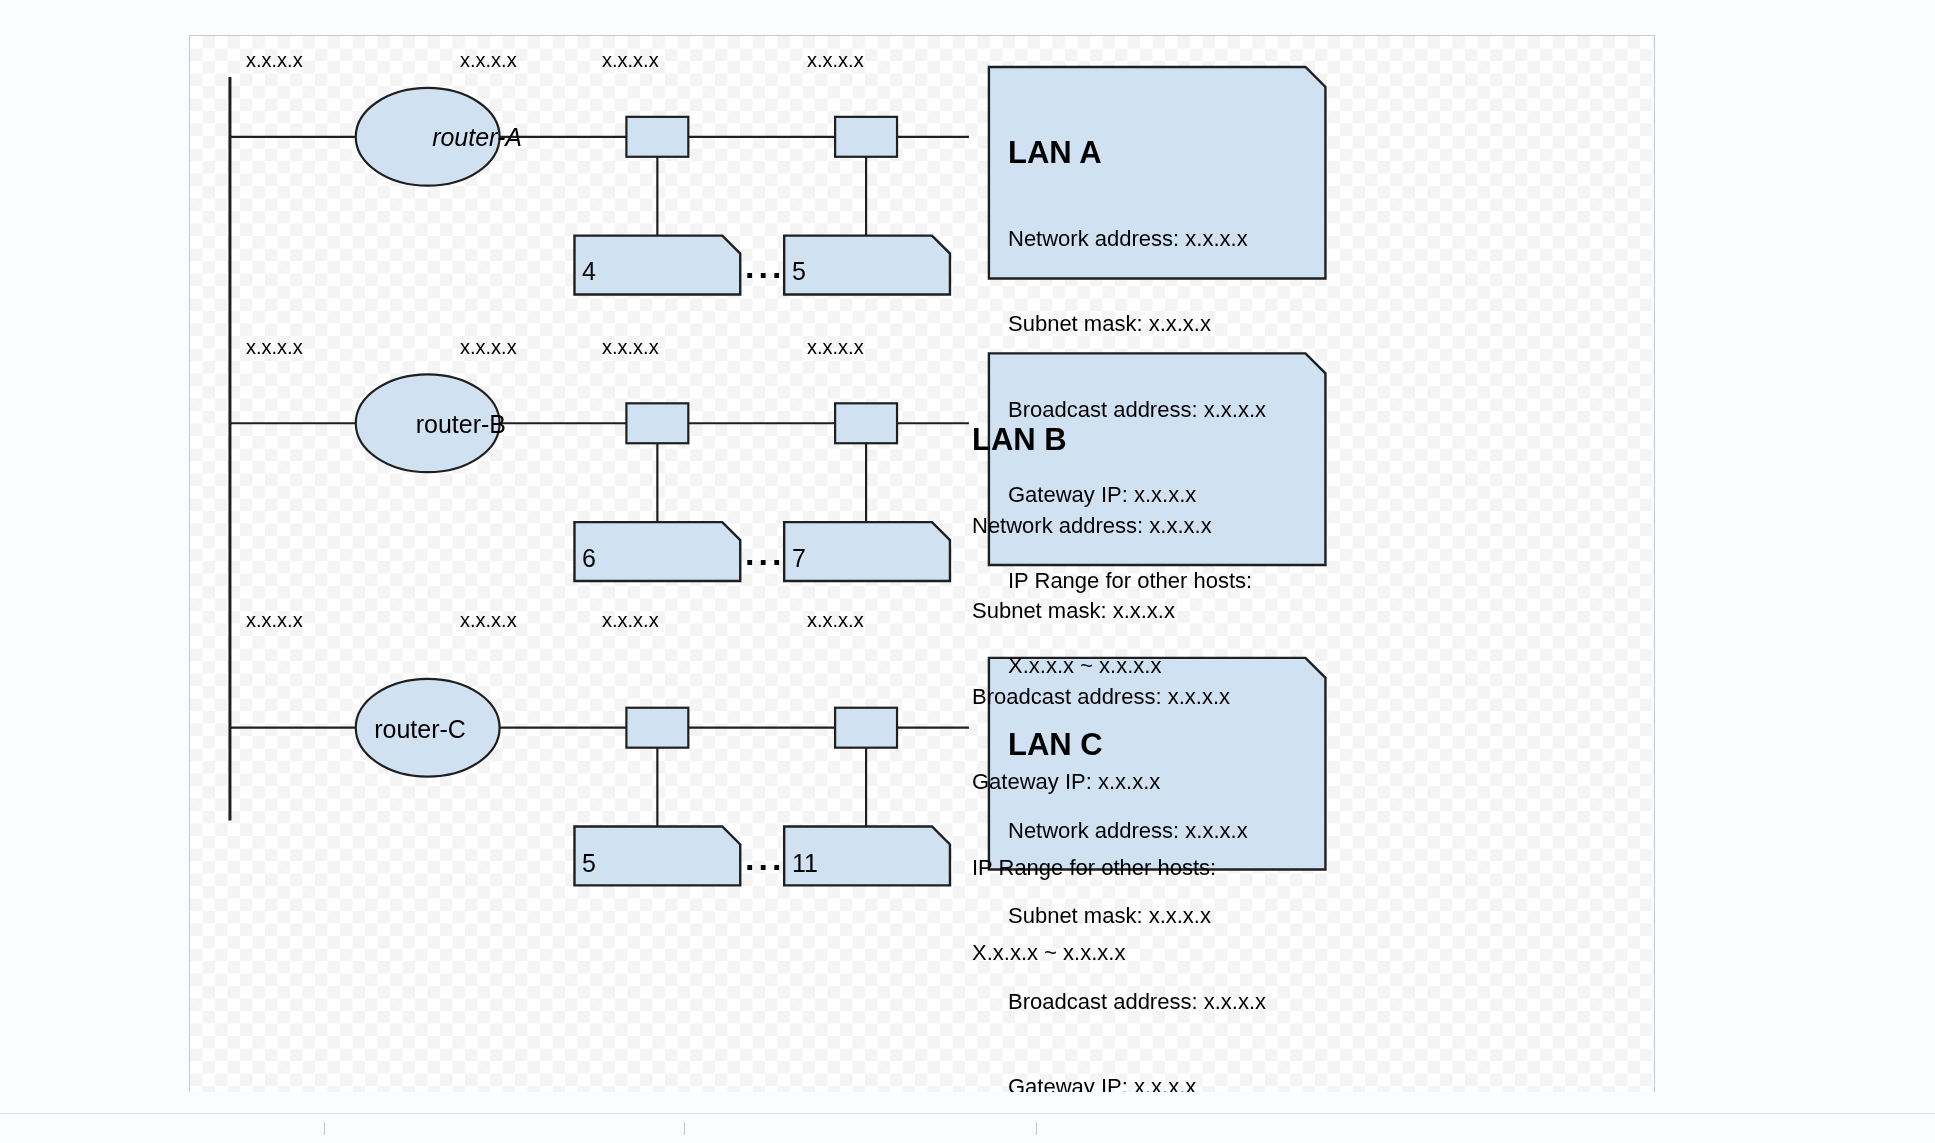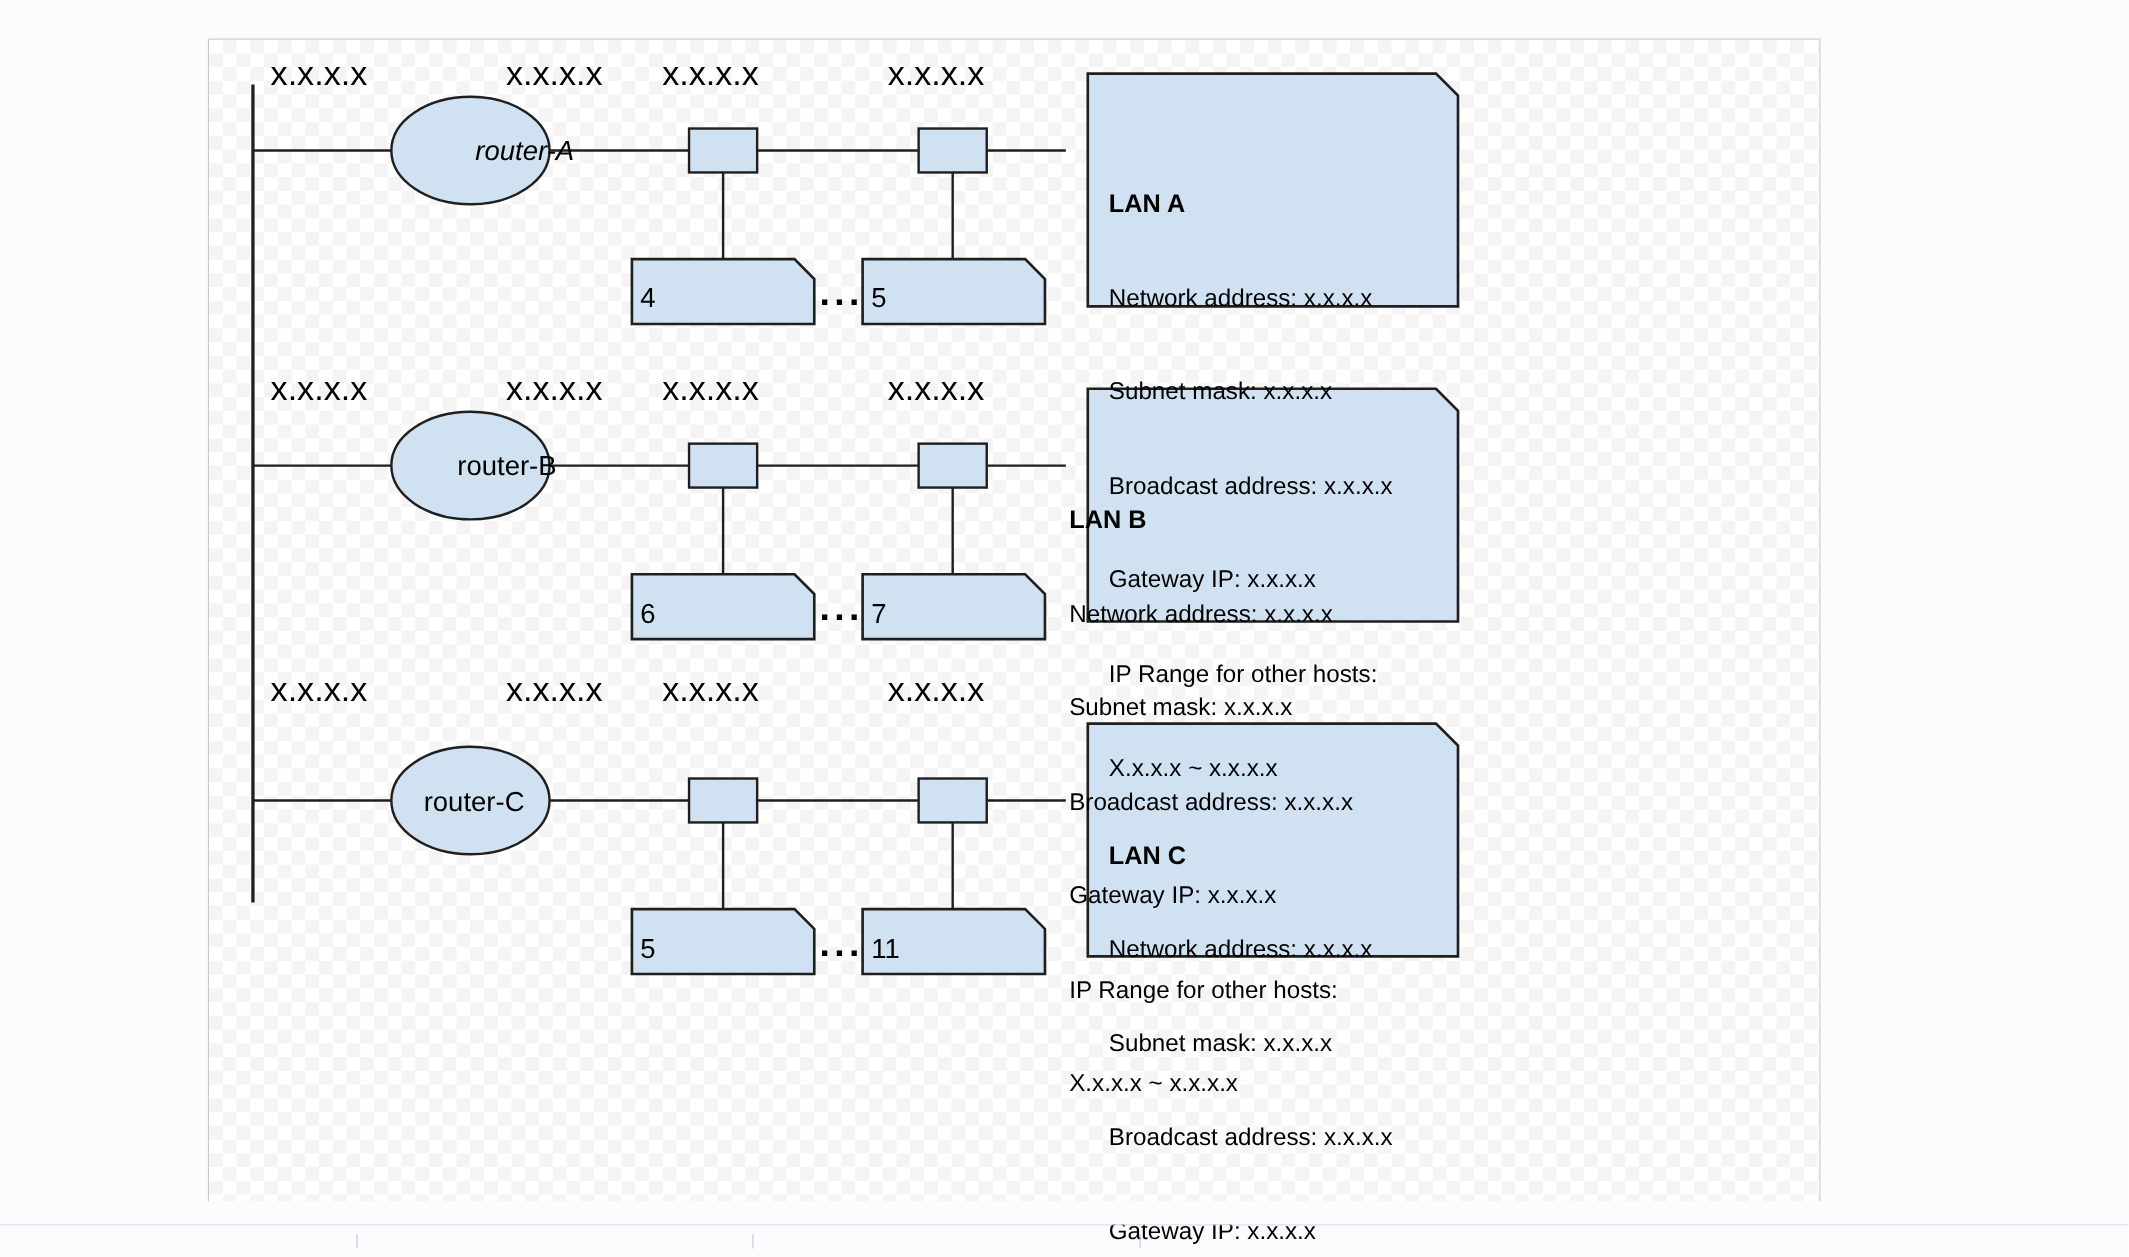--- a/index.html
+++ b/index.html
@@ -40,24 +40,24 @@
 
   
   .lan-note-text{
     position:absolute;
     font-size:22px;
     color:#000000;
     line-height:28.5px;
     white-space:pre;
     pointer-events:none;
   }
-  .lan-title{font-weight:bold;font-size:23px;margin-top:32px;}
+  .lan-title{font-weight:bold;font-size:31px;}
   .ip-label{
     position:absolute;
-    font-size:31px;
+    font-size:20px;
     color:#000;
     white-space:nowrap;
   }
   .node-num{
     position:absolute;
     font-size:25px;
     color:#000;
   }
   .router-label{
     position:absolute;
@@ -173,21 +173,21 @@
       <div>Gateway IP: x.x.x.x</div>
       <div>IP Range for other hosts:</div>
       <div>X.x.x.x ~ x.x.x.x</div>
     </div>
 
     <div class="ip-label" style="left:56px;top:573px;">x.x.x.x</div>
     <div class="ip-label" style="left:270px;top:573px;">x.x.x.x</div>
     <div class="ip-label" style="left:412px;top:573px;">x.x.x.x</div>
     <div class="ip-label" style="left:617px;top:573px;">x.x.x.x</div>
 
-    <div class="router-label" style="left:163px;top:679px;width:156px;text-align:center;">router-C</div>
+    <div class="router-label" style="left:152px;top:679px;width:156px;text-align:center;">router-C</div>
     <div class="node-num" style="left:392px;top:813px;">5</div>
     <div class="node-num" style="left:602px;top:813px;text-align:center;">11</div>
     <div class="ellipsis" style="left:555px;top:803px;">...</div>
 
     <div class="lan-note-text" style="left:818px;top:638px;">
       <div class="lan-title">LAN C</div>
       <div>Network address: x.x.x.x</div>
       <div>Subnet mask: x.x.x.x</div>
       <div>Broadcast address: x.x.x.x</div>
       <div>Gateway IP: x.x.x.x</div>

